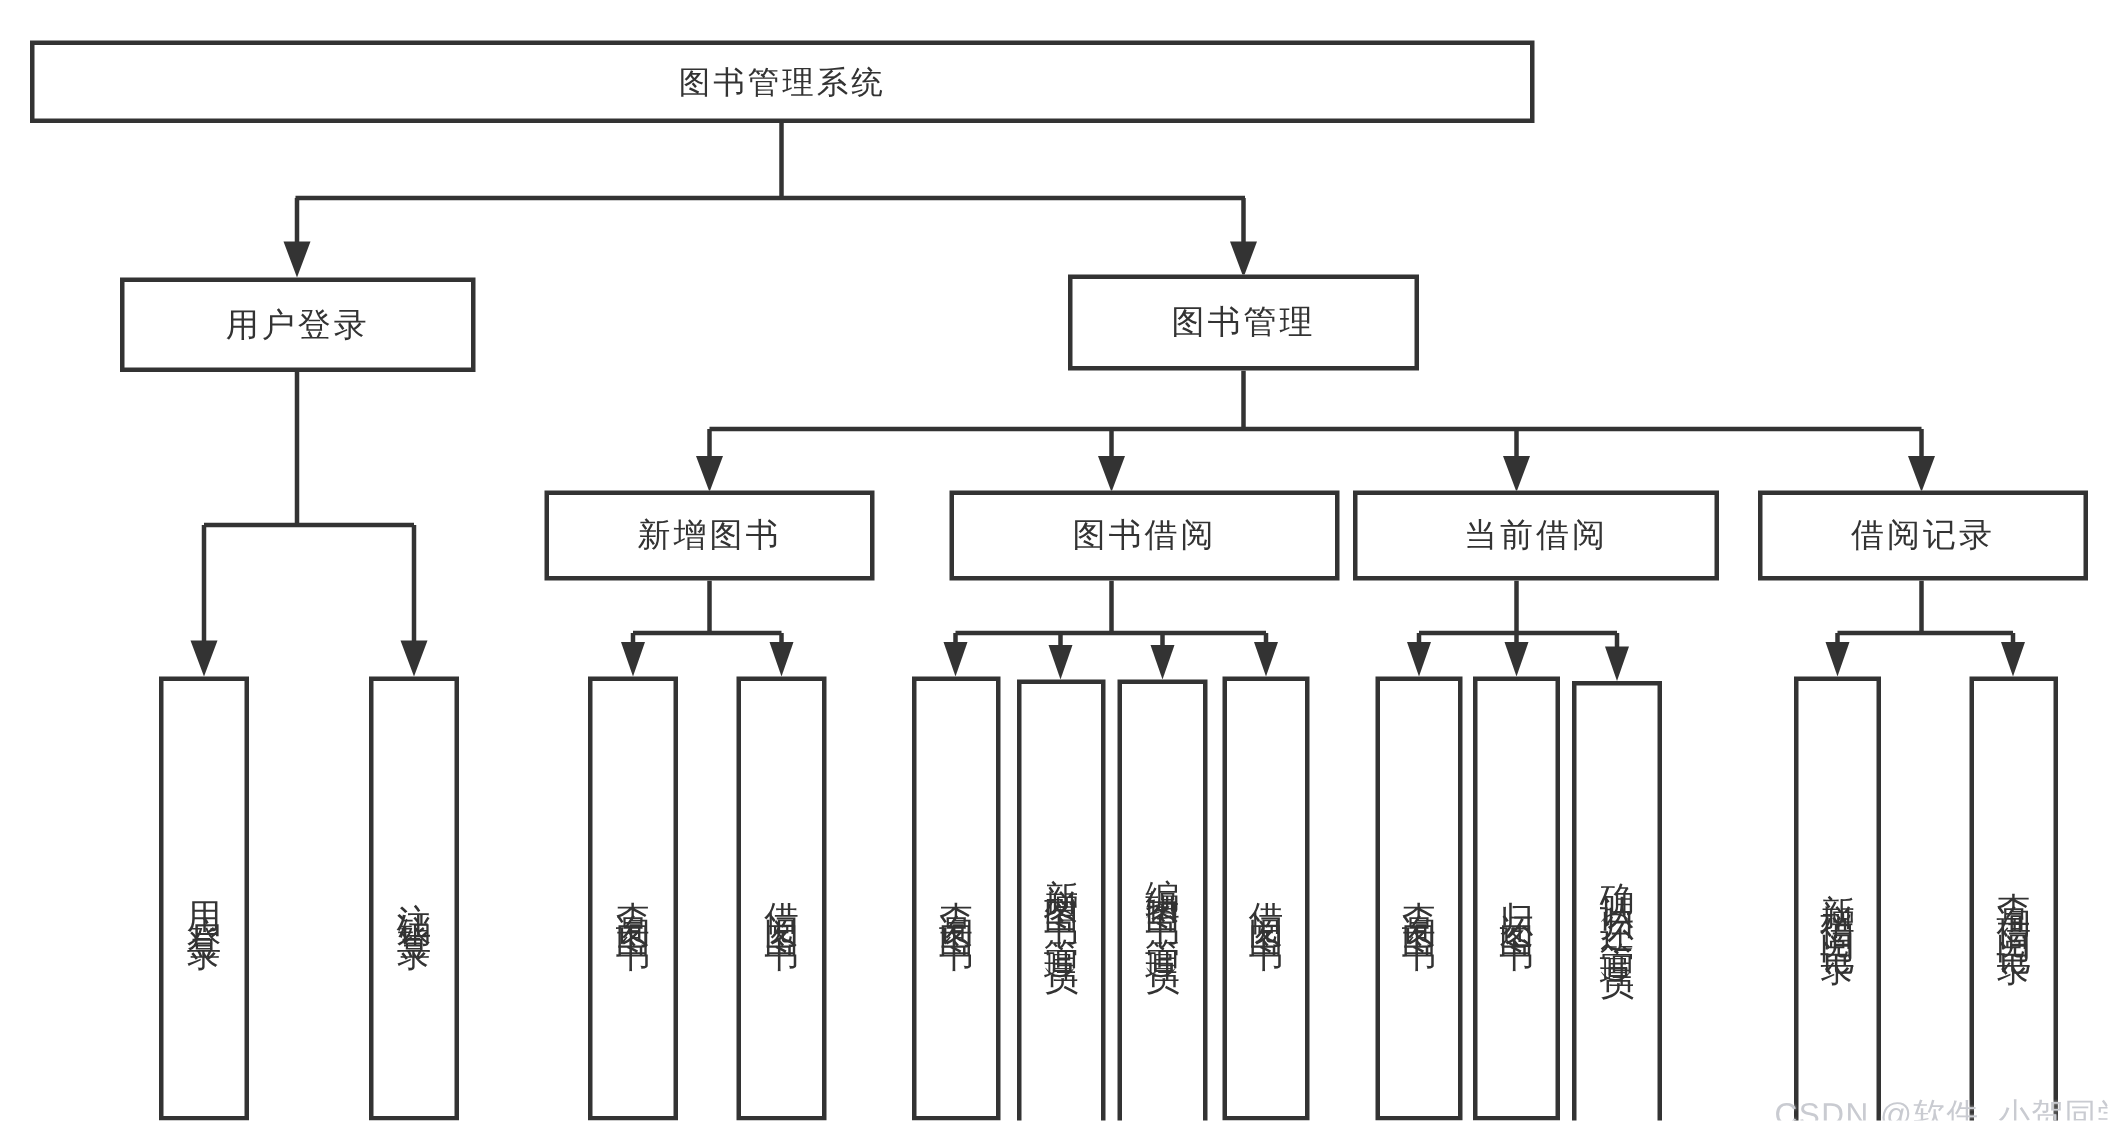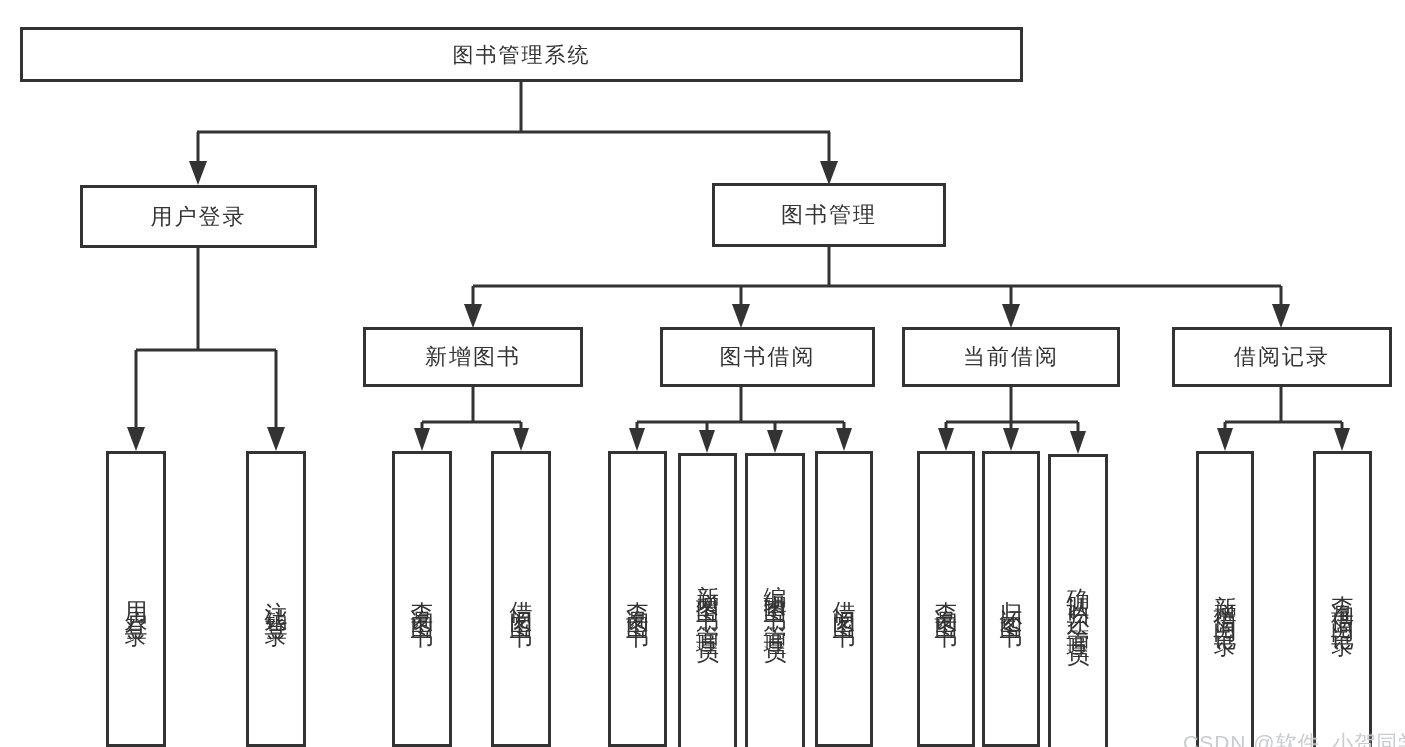--- a/index.html
+++ b/index.html
@@ -97,22 +97,22 @@
       <polygon points="1334,414 1350,414 1342,437"></polygon>
     </g>
   </svg>
 
   <div class="node hbox root" style="left:20px;top:13px;width:1003px;height:55px">图书管理系统</div>
 
   <div class="node hbox" style="left:80px;top:171px;width:237px;height:63px">用户登录</div>
   <div class="node hbox" style="left:712px;top:169px;width:234px;height:64px">图书管理</div>
 
   <div class="node hbox" style="left:363px;top:313px;width:220px;height:60px">新增图书</div>
-  <div class="node hbox" style="left:660px;top:313px;width:215px;height:60px">图书借阅</div>
-  <div class="node hbox" style="left:902px;top:313px;width:218px;height:60px">当前借阅</div>
+  <div class="node hbox" style="left:633px;top:313px;width:260px;height:60px">图书借阅</div>
+  <div class="node hbox" style="left:902px;top:313px;width:244px;height:60px">当前借阅</div>
   <div class="node hbox" style="left:1172px;top:313px;width:220px;height:60px">借阅记录</div>
 
   <div class="node vbox" style="left:106px;top:437px;width:60px;height:296px">用户登录</div>
   <div class="node vbox" style="left:246px;top:437px;width:60px;height:296px">注销登录</div>
 
   <div class="node vbox" style="left:392px;top:437px;width:60px;height:296px">查询图书</div>
   <div class="node vbox" style="left:491px;top:437px;width:60px;height:296px">借阅图书</div>
 
   <div class="node vbox" style="left:608px;top:437px;width:59px;height:296px">查询图书</div>
   <div class="node vbox" style="left:678px;top:439px;width:59px;height:299px">新增图书（管理员）</div>

